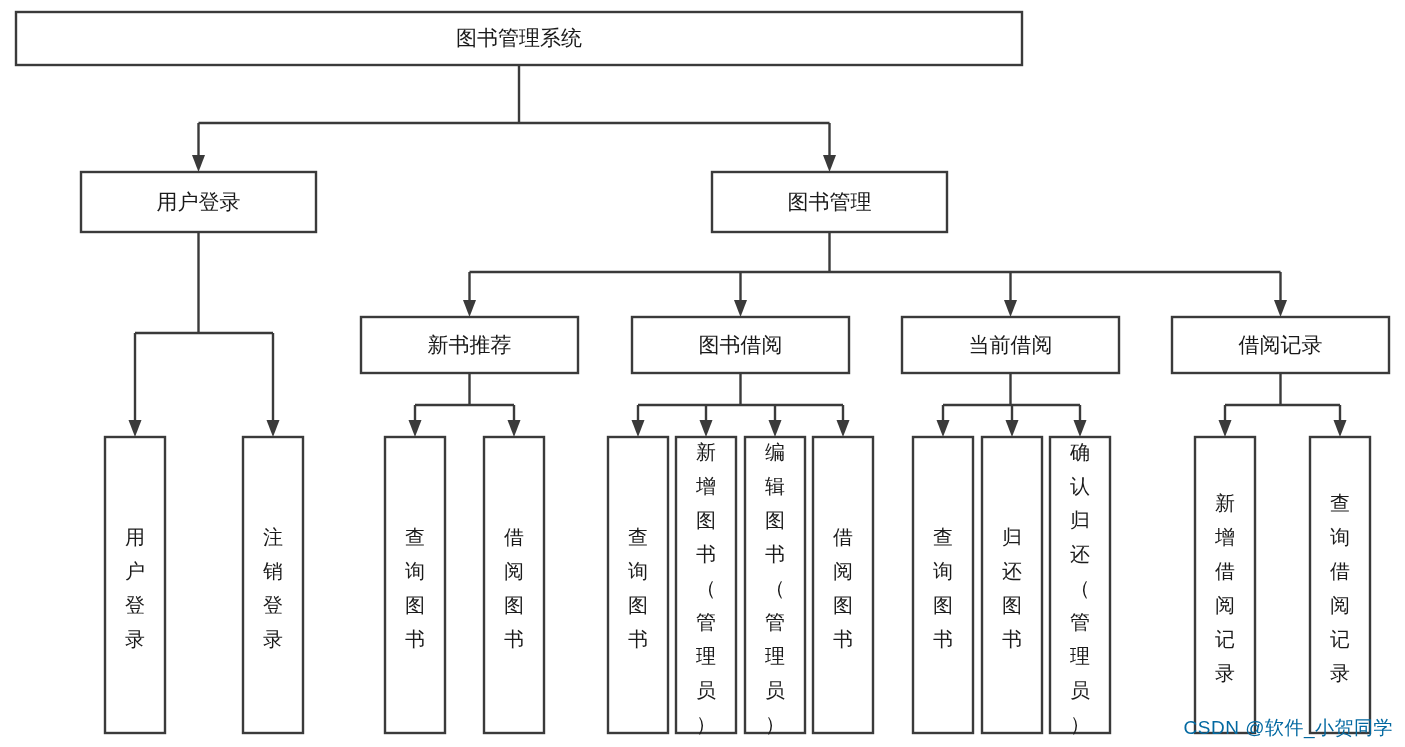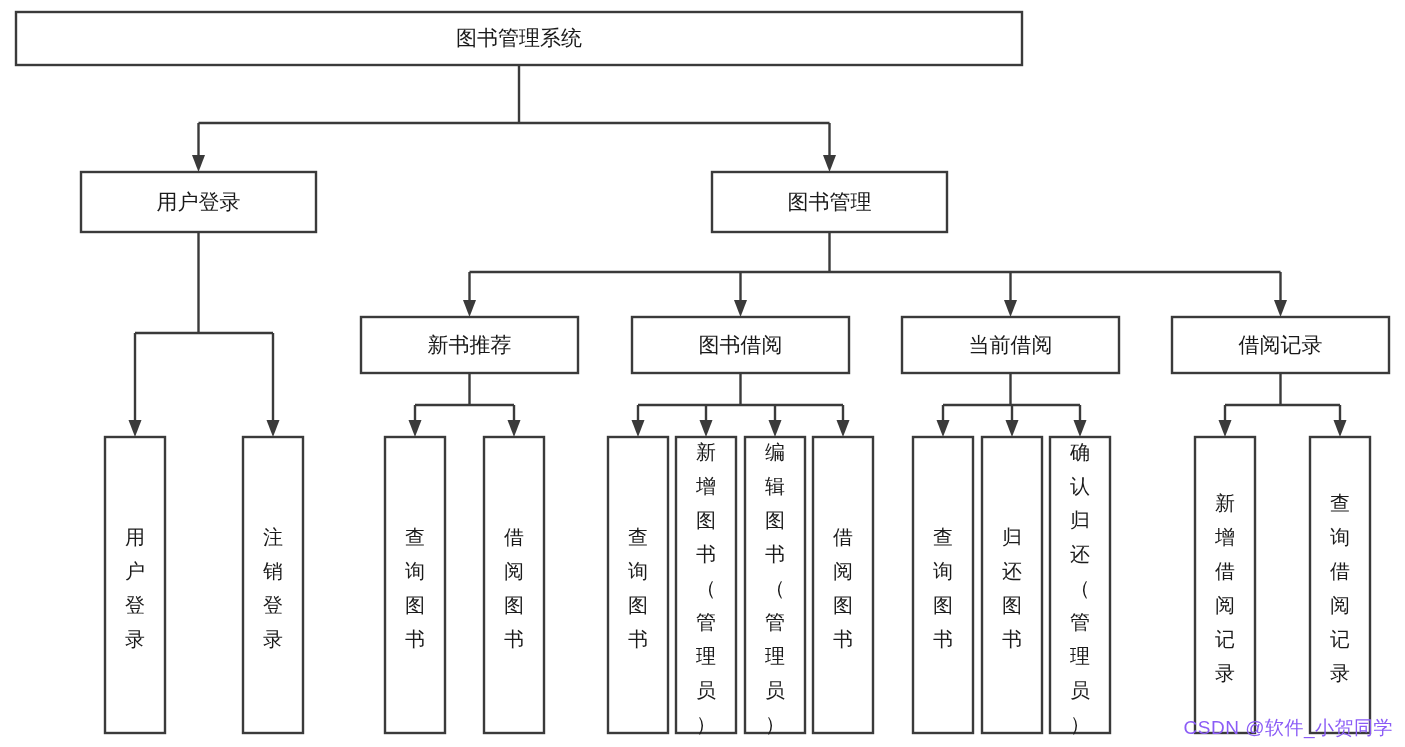--- a/index.html
+++ b/index.html
@@ -56,21 +56,21 @@
     font-family: "Liberation Sans", "DejaVu Sans", sans-serif;
     font-size: 20px;
     text-anchor: middle;
   }
   .watermark {
     position: absolute;
     right: 12px;
     bottom: 6px;
     font-family: "Liberation Sans", "DejaVu Sans", sans-serif;
     font-size: 19px;
-    color: #8b5cf6;
+    color: #0369a1;
     letter-spacing: 0.5px;
     white-space: nowrap;
     user-select: none;
     pointer-events: none;
   }
 </style>
 </head>
 <body>
 
 <div id="diagram-root">

